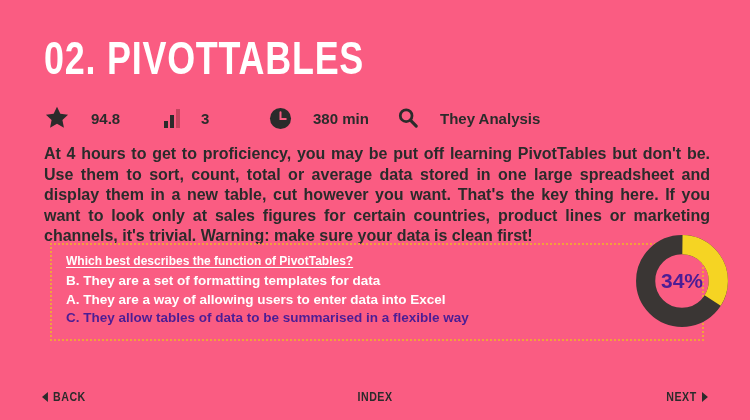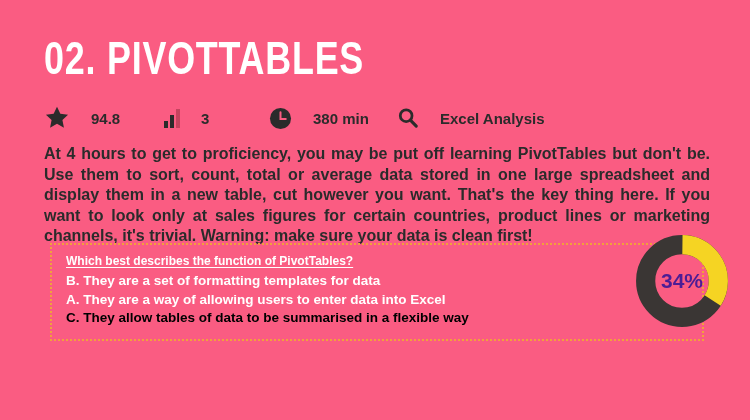--- a/index.html
+++ b/index.html
@@ -91,21 +91,21 @@
     margin-bottom:4px;
     white-space:nowrap;
   }
   .quiz-option {
     font-size:13.5px;
     font-weight:bold;
     color:#ffffff;
     line-height:18.5px;
     white-space:nowrap;
   }
-  .quiz-option.correct { color:#000000; }
+  .quiz-option.correct { color:#4c1d95; }
 
   
   .donut-wrap {
     position:absolute;
     left:634px; top:233px;
     width:96px; height:96px;
   }
   .donut-svg { width:96px; height:96px; display:block; }
   .donut-label {
     position:absolute;
@@ -183,21 +183,21 @@
       <span class="meta-label">380 min</span>
     </div>
 
     <div class="meta-item mi-cat">
       <span>
         <svg class="icon-search" viewBox="0 0 24 24">
           <circle cx="10" cy="9.5" r="6.4" fill="none" stroke="#2b2b2b" stroke-width="3"></circle>
           <path d="M14.6 14.4L21 20.8" stroke="#2b2b2b" stroke-width="3.4" stroke-linecap="round"></path>
         </svg>
       </span>
-      <span class="meta-label">Excel Analysis</span>
+      <span class="meta-label">They Analysis</span>
     </div>
 
   </div>
 
   <div class="body-copy">At 4 hours to get to proficiency, you may be put off learning PivotTables but don't be. Use them to sort, count, total or average data stored in one large spreadsheet and display them in a new table, cut however you want. That's the key thing here. If you want to look only at sales figures for certain countries, product lines or marketing channels, it's trivial. Warning: make sure your data is clean first!</div>
 
   <div class="quiz-box">
     <div class="quiz-question">Which best describes the function of PivotTables?</div>
     <div class="quiz-option">B. They are a set of formatting templates for data</div>
     <div class="quiz-option">A. They are a way of allowing users to enter data into Excel</div>
@@ -205,14 +205,27 @@
   </div>
 
   <div class="donut-wrap">
     <svg class="donut-svg" viewBox="0 0 42 42">
       <circle cx="21" cy="21" r="15.9" fill="none" stroke="#3a3634" stroke-width="8.4"></circle>
       <circle id="donut-arc" cx="21" cy="21" r="15.9" fill="none" stroke="#f5d423" stroke-width="8.4" stroke-dasharray="34 66" stroke-dashoffset="25"></circle>
     </svg>
     <div class="donut-label">34%</div>
   </div>
 
+  <div class="nav">
+    <div class="nav-btn nav-back">
+      <span class="arrow arrow-left"></span>
+      <span>BACK</span>
+    </div>
+    <div class="nav-btn nav-index">
+      <span>INDEX</span>
+    </div>
+    <div class="nav-btn nav-next">
+      <span>NEXT</span>
+      <span class="arrow arrow-right"></span>
+    </div>
+  </div>
 
 </div>
 
 </body></html>

